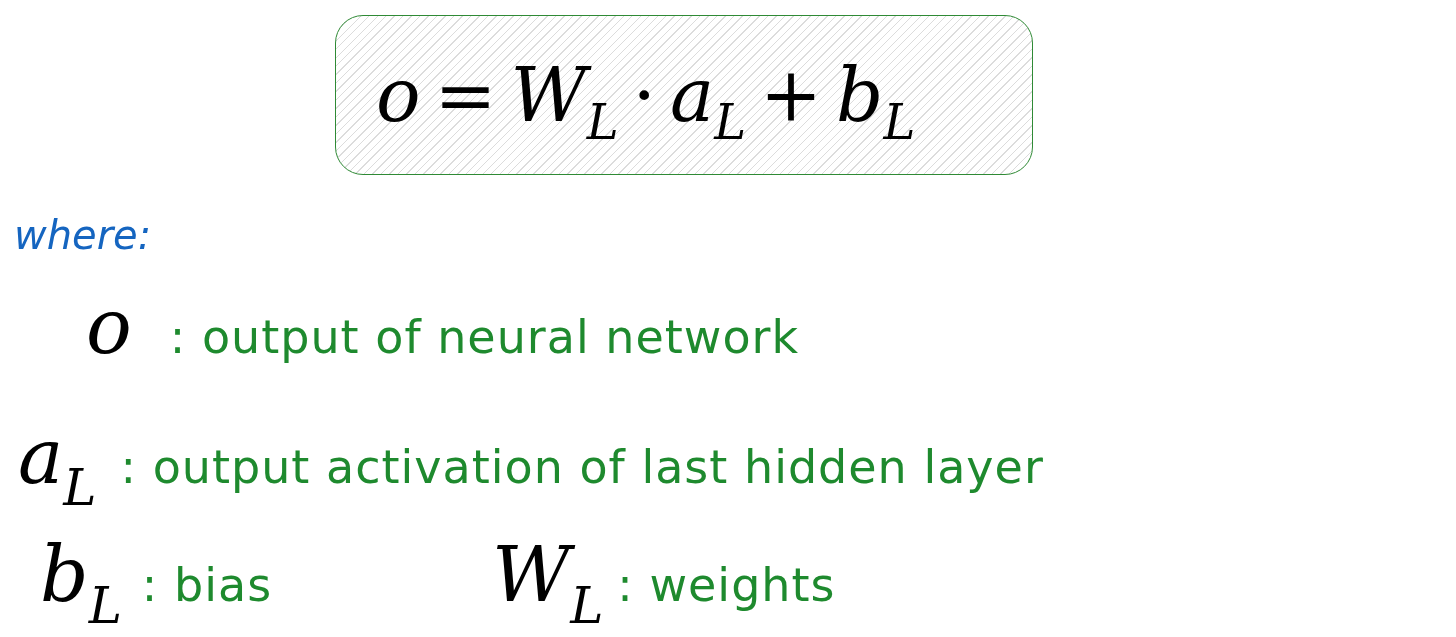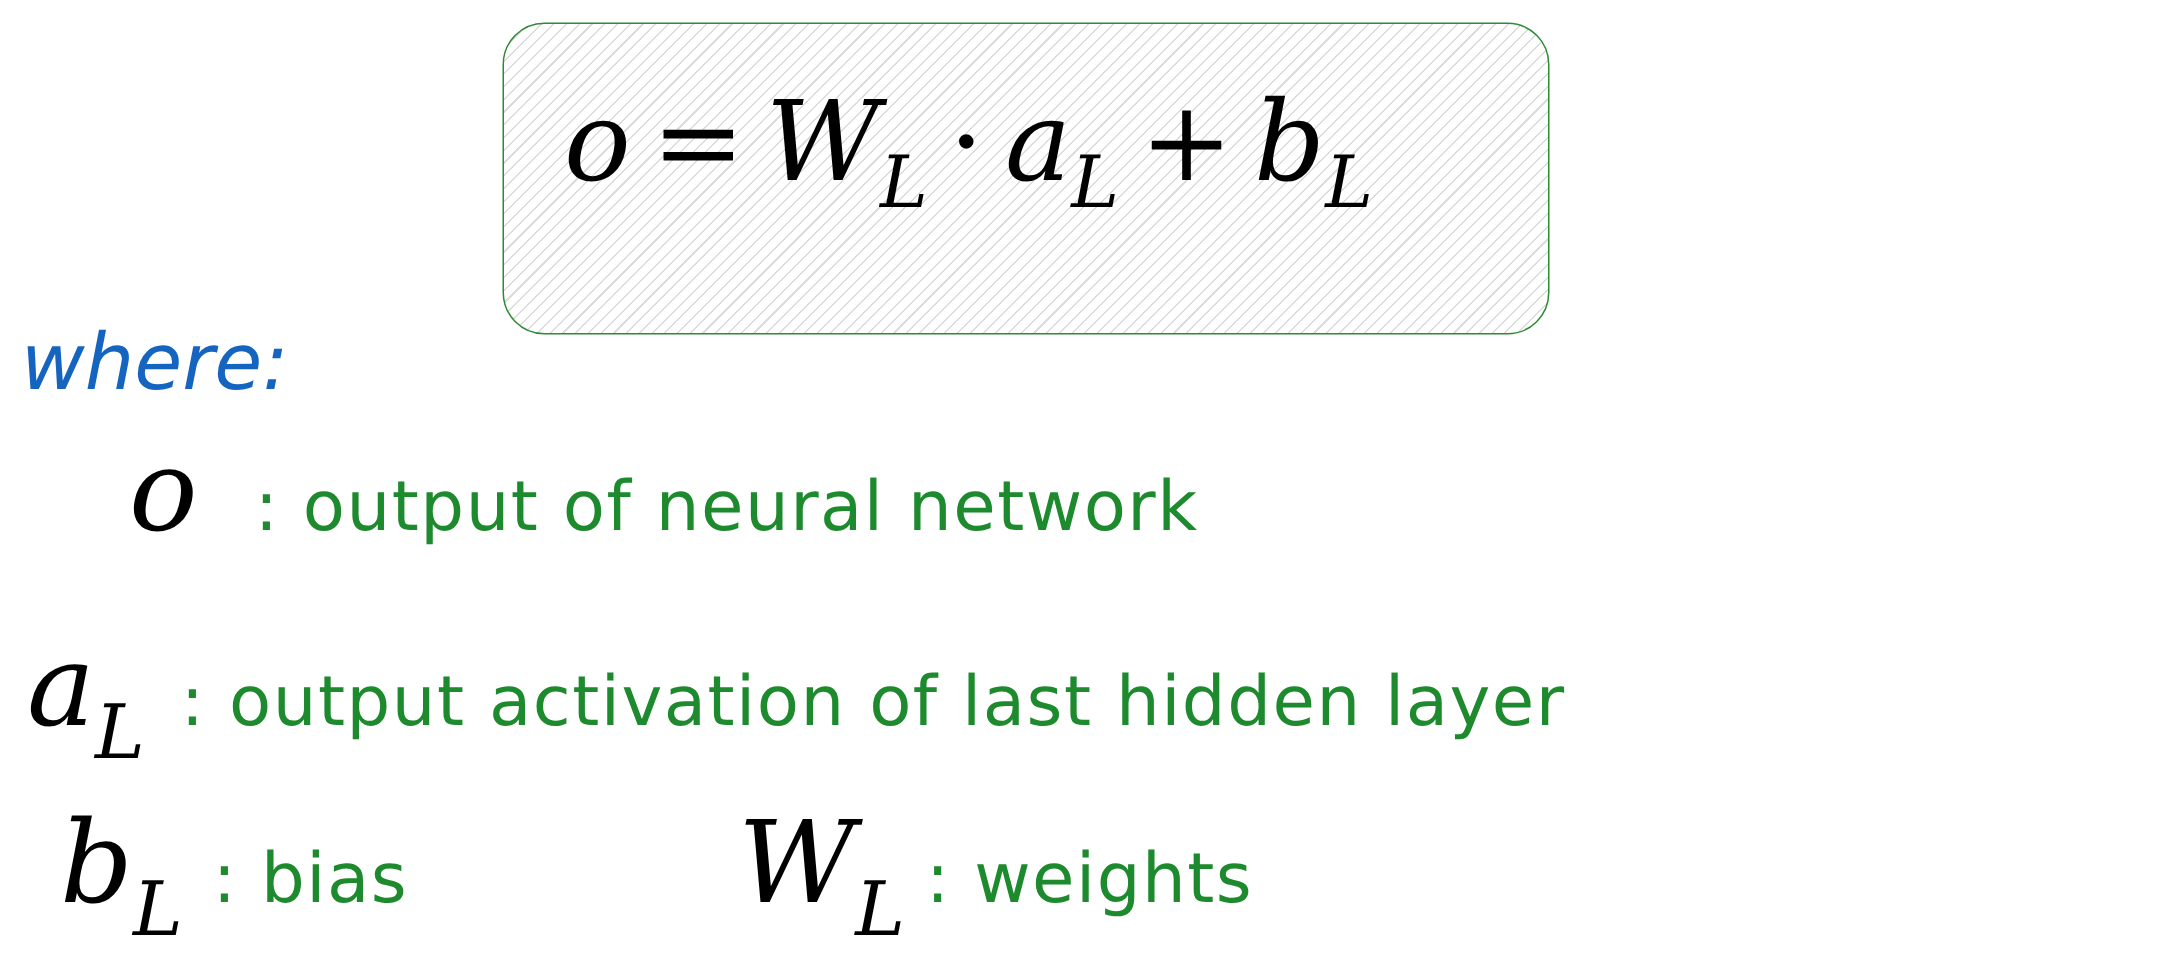--- a/index.html
+++ b/index.html
@@ -1,31 +1,31 @@
 <!DOCTYPE html>
 <html><head>
 <meta charset="utf-8">
 <style>
   html, body { margin: 0; padding: 0; background: #ffffff; }
   body { width: 1456px; height: 637px; position: relative; overflow: hidden; }
   .formula-box {
-    position: absolute; left: 335px; top: 15px; width: 698px; height: 208px;
+    position: absolute; left: 335px; top: 15px; width: 698px; height: 160px;
     border: 1.5px solid #2f8a35; border-radius: 28px; box-sizing: border-box;
     background: repeating-linear-gradient(135deg, #ffffff 0px, #ffffff 5px, #dcdcdc 5px, #dcdcdc 6px);
     text-align: center;
   }
   .math { font-family: "DejaVu Serif", serif; font-style: italic; color: #000; }
   .formula {
     position: absolute; left: 40px; top: 42px; font-size: 74px; line-height: 1; white-space: nowrap;
   }
   .sub { font-size: 48px; position: relative; top: 18px; }
   .op { font-style: normal; margin: 0 14px; }
   .where {
     position: absolute; left: 14px; top: 212px;
-    font-family: "DejaVu Sans", sans-serif; font-style: italic; font-size: 52px; color: #1565c0;
+    font-family: "DejaVu Sans", sans-serif; font-style: italic; font-size: 40px; color: #1565c0;
   }
   .row { position: absolute; white-space: nowrap; }
   .sym { font-size: 76px; }
   .sym .sub { font-size: 50px; top: 22px; }
   .desc {
     font-family: "DejaVu Sans", sans-serif; font-size: 46px; color: #1e8a2e; letter-spacing: 1px;
   }
 </style>
 </head>
 <body>

